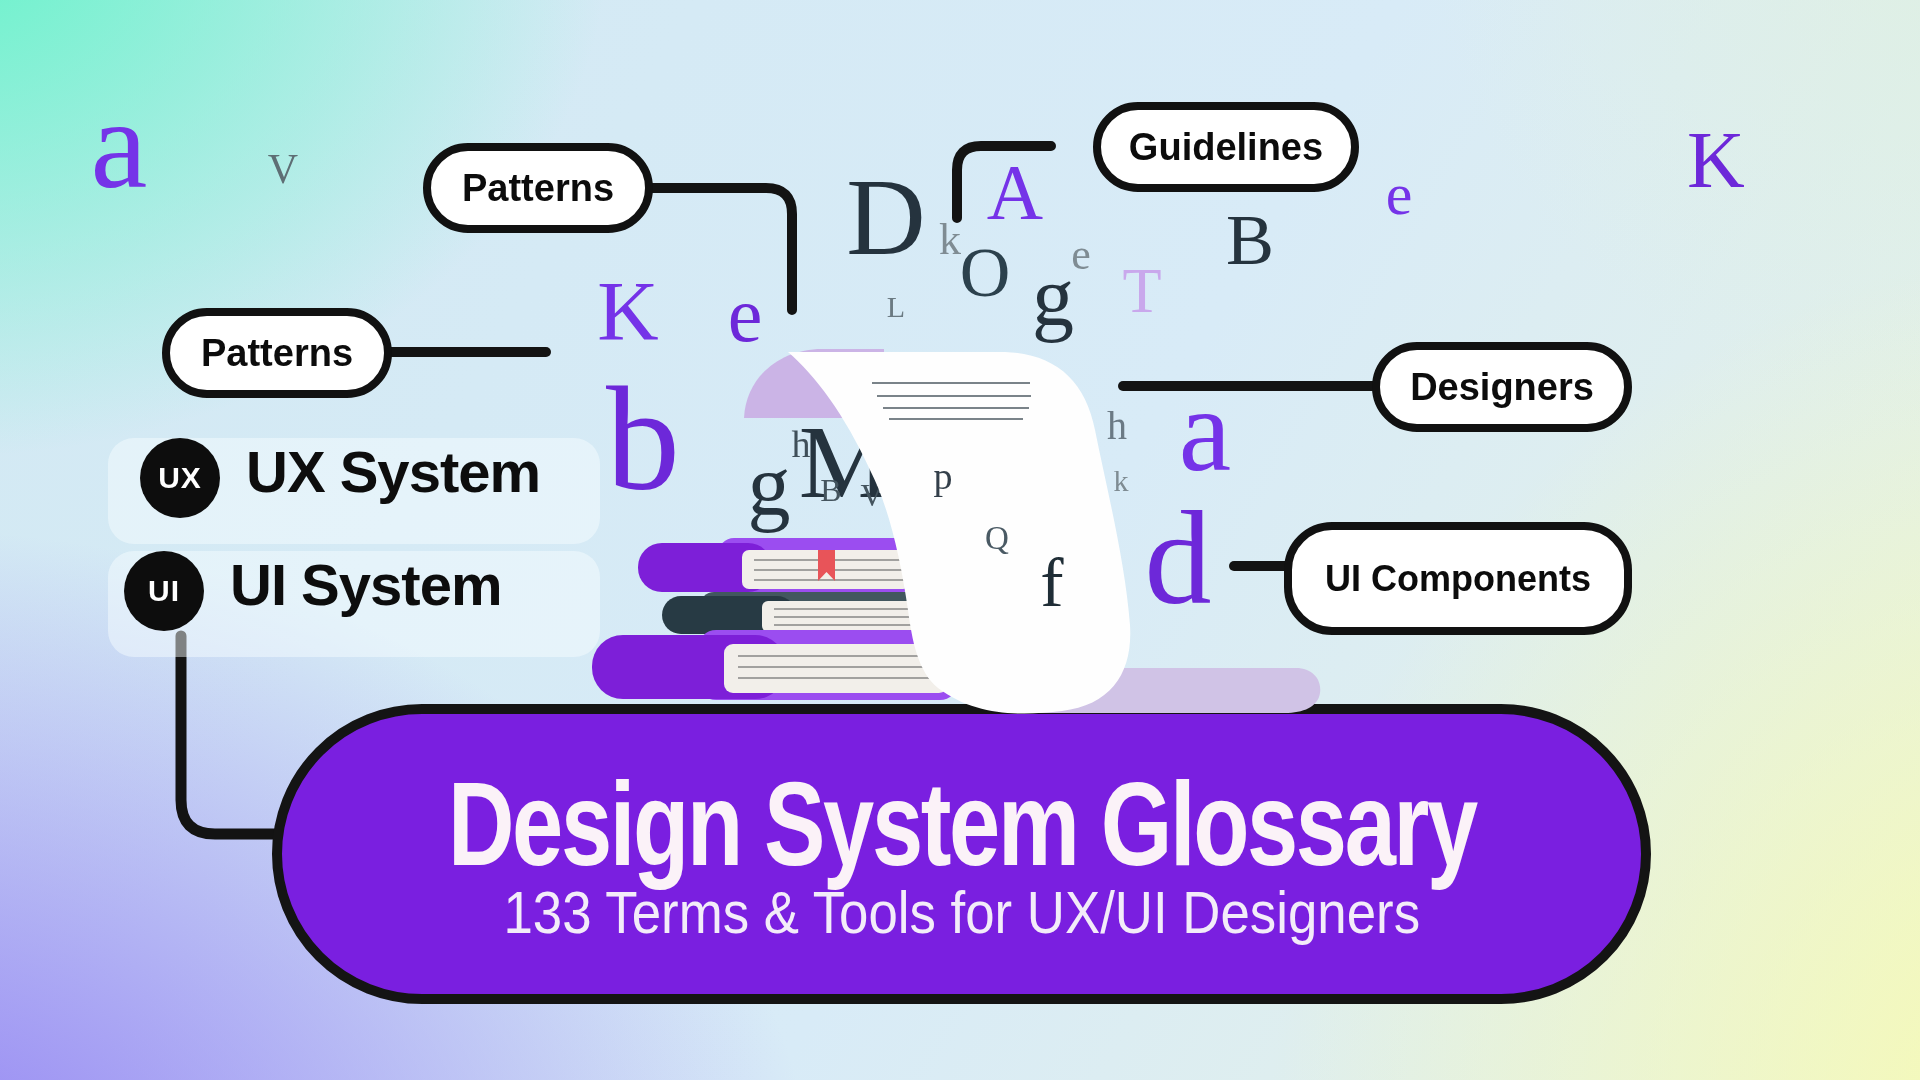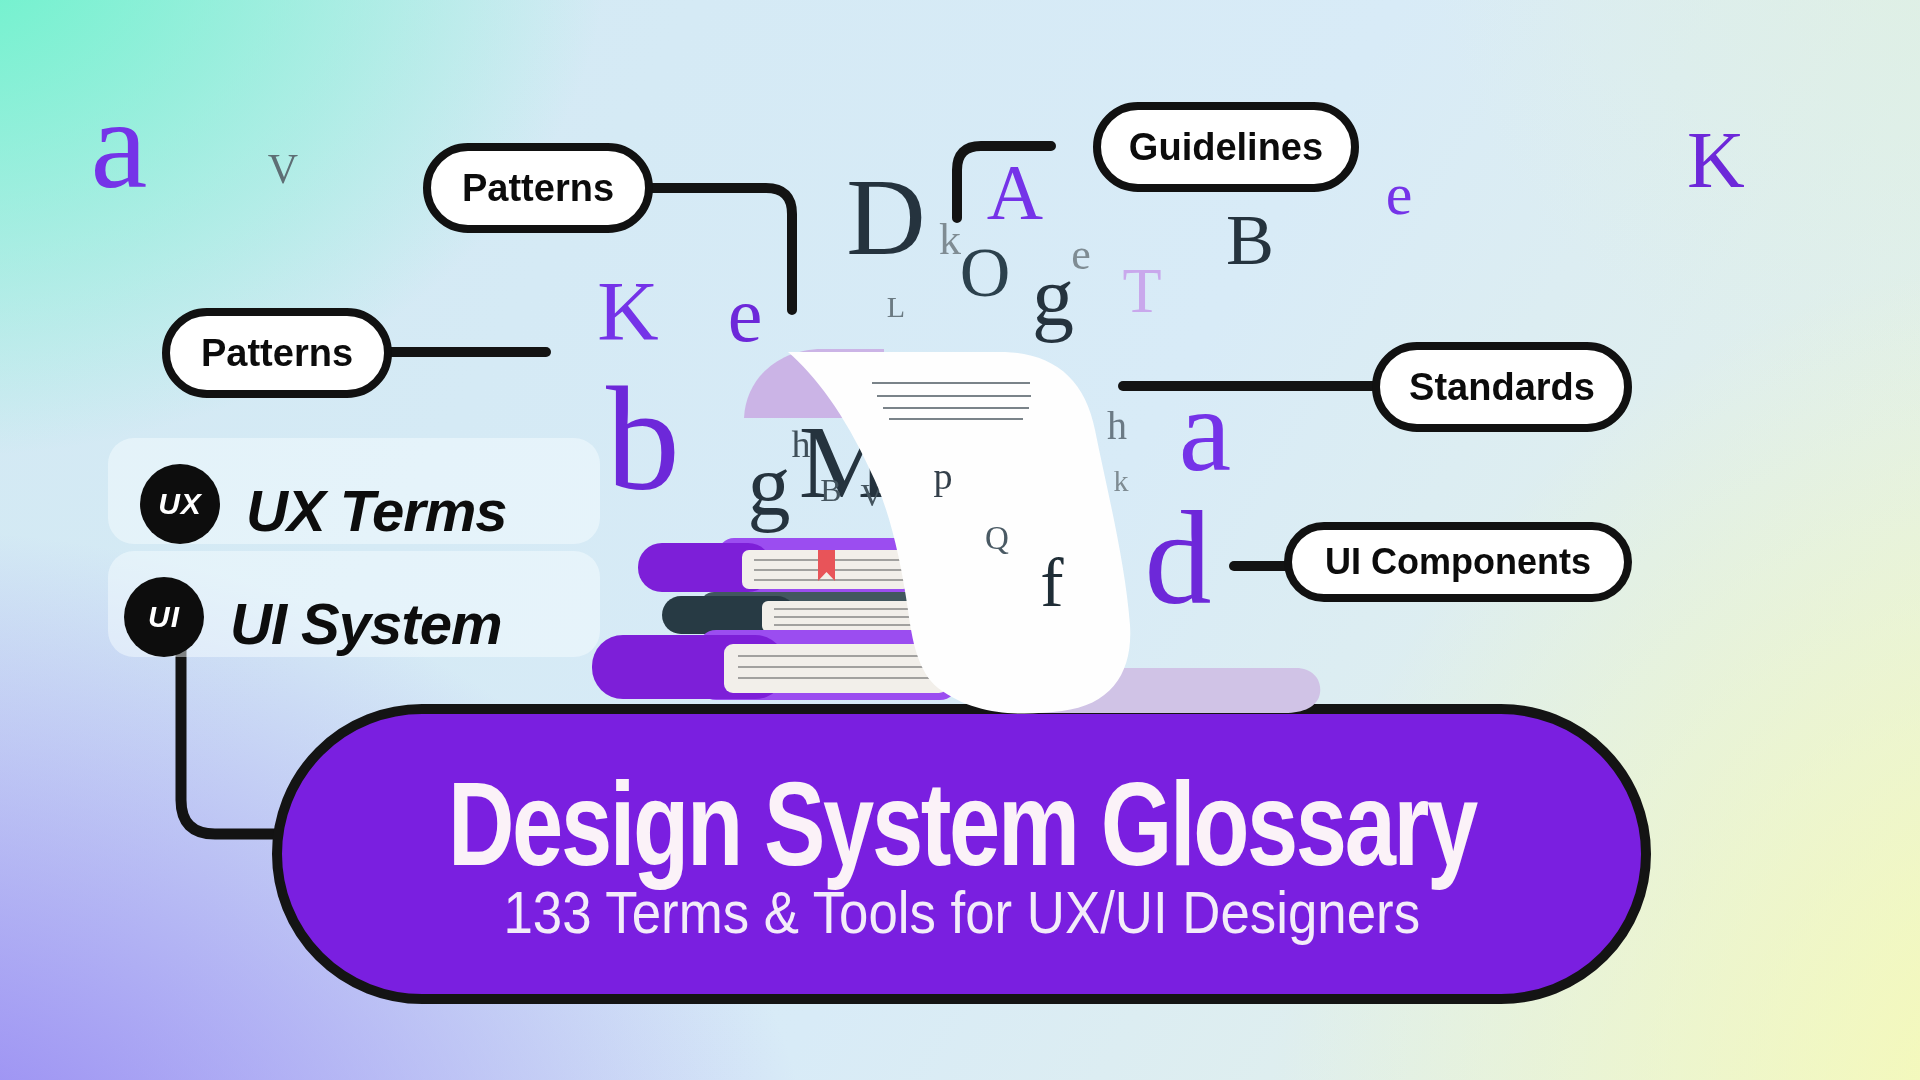--- a/index.html
+++ b/index.html
@@ -25,36 +25,36 @@
 
   
   svg.overlay{position:absolute;inset:0;width:1920px;height:1080px;pointer-events:none;}
   #connector-under{z-index:3;}
   #books-svg{z-index:5;}
   #scroll-svg{z-index:6;}
   #connectors{z-index:7;}
 
   
   .term-row{position:absolute;left:108px;width:492px;height:106px;background:rgba(247,252,255,0.48);
-    border-radius:26px;z-index:3;display:flex;align-items:flex-end;padding-left:32px;gap:26px;box-sizing:border-box;font-style:italic;}
+    border-radius:26px;z-index:3;display:flex;align-items:flex-start;padding-left:32px;gap:26px;box-sizing:border-box;}
   #term-row-ux{top:438px;}
   #term-row-ui{top:551px;padding-left:16px;}
   .term-badge{width:80px;height:80px;border-radius:50%;background:#0d0d0d;color:#ffffff;flex:0 0 auto;
     display:flex;align-items:center;justify-content:center;font-weight:bold;font-size:30px;letter-spacing:1px;}
   .term-label{font-size:58px;font-weight:bold;color:#0d0d0d;letter-spacing:-1px;white-space:nowrap;}
 
   
   .pill{position:absolute;z-index:7;display:flex;align-items:center;justify-content:center;box-sizing:border-box;
     background:var(--pill_bg,#fff);border:8px solid var(--pill_border,#111);border-radius:48px;
     font-weight:bold;color:#0c0c0c;font-size:38px;letter-spacing:0;white-space:nowrap;}
   #pill-patterns-top{left:423px;top:143px;width:230px;height:90px;}
   #pill-patterns-left{left:162px;top:308px;width:230px;height:90px;}
   #pill-guidelines{left:1093px;top:102px;width:266px;height:90px;}
   #pill-standards{left:1372px;top:342px;width:260px;height:90px;}
-  #pill-ui-components{left:1284px;top:522px;width:348px;height:80px;font-size:36px;}
+  #pill-ui-components{left:1284px;top:522px;width:348px;height:113px;font-size:36px;}
 
   
   #banner{position:absolute;left:272px;top:704px;width:1379px;height:300px;box-sizing:border-box;
     background:var(--accent_purple,#7a1fe0);border:10px solid #141414;border-radius:150px;z-index:4;
     display:flex;flex-direction:column;align-items:center;justify-content:center;}
   #banner-title{font-size:118px;font-weight:bold;color:var(--banner_text,#fbf2f8);line-height:1;
     letter-spacing:-3px;transform:scaleX(0.78);white-space:nowrap;}
   #banner-subtitle{font-size:60px;font-weight:normal;color:#f3ecf9;line-height:1;
     letter-spacing:0;transform:scaleX(0.88);white-space:nowrap;}
 </style>
@@ -92,21 +92,21 @@
       <span class="letter" style="left: 1205px; top: 438px; font-size: 118px; color: rgb(117, 51, 232);">a</span>
       <span class="letter" style="left: 1178px; top: 566px; font-size: 134px; color: rgb(109, 40, 217);">d</span>
     </div>
 
   <svg id="connector-under" class="overlay" viewBox="0 0 1920 1080">
     <path d="M 181 636 V 800 Q 181 834 215 834 H 284" fill="none" stroke="var(--connector_black,#131313)" stroke-width="11" stroke-linecap="round"></path>
   </svg>
 
   <div class="term-row" id="term-row-ux">
     <div class="term-badge">UX</div>
-    <div class="term-label">UX Terms</div>
+    <div class="term-label">UX System</div>
   </div>
   <div class="term-row" id="term-row-ui">
     <div class="term-badge">UI</div>
     <div class="term-label">UI System</div>
   </div>
 
   <div id="banner">
     <div id="banner-title">Design System Glossary</div>
     <div id="banner-subtitle">133 Terms &amp; Tools for UX/UI Designers</div>
   </div>
@@ -168,21 +168,21 @@
     <path d="M 648 188 H 766 Q 792 188 792 214 V 310" fill="none" stroke="var(--connector_black,#131313)" stroke-width="10" stroke-linecap="round"></path>
     <path d="M 388 352 H 546" fill="none" stroke="var(--connector_black,#131313)" stroke-width="10" stroke-linecap="round"></path>
     <path d="M 1051 146 H 981 Q 957 146 957 170 V 218" fill="none" stroke="var(--connector_black,#131313)" stroke-width="10" stroke-linecap="round"></path>
     <path d="M 1123 386 H 1376" fill="none" stroke="var(--connector_black,#131313)" stroke-width="10" stroke-linecap="round"></path>
     <path d="M 1234 566 H 1290" fill="none" stroke="var(--connector_black,#131313)" stroke-width="10" stroke-linecap="round"></path>
   </svg>
 
   <div class="pill" id="pill-patterns-top">Patterns</div>
   <div class="pill" id="pill-patterns-left">Patterns</div>
   <div class="pill" id="pill-guidelines">Guidelines</div>
-  <div class="pill" id="pill-standards">Standards</div>
+  <div class="pill" id="pill-standards">Designers</div>
   <div class="pill" id="pill-ui-components">UI Components</div>
 
   <div id="letters-front">
       <span class="letter" style="left: 943px; top: 478px; font-size: 38px; color: rgb(51, 63, 74);">p</span>
       <span class="letter" style="left: 997px; top: 540px; font-size: 33px; color: rgb(74, 90, 100);">Q</span>
       <span class="letter" style="left: 1052px; top: 587px; font-size: 70px; color: rgb(31, 45, 54);">f</span>
     </div>
 
 </div>
 

